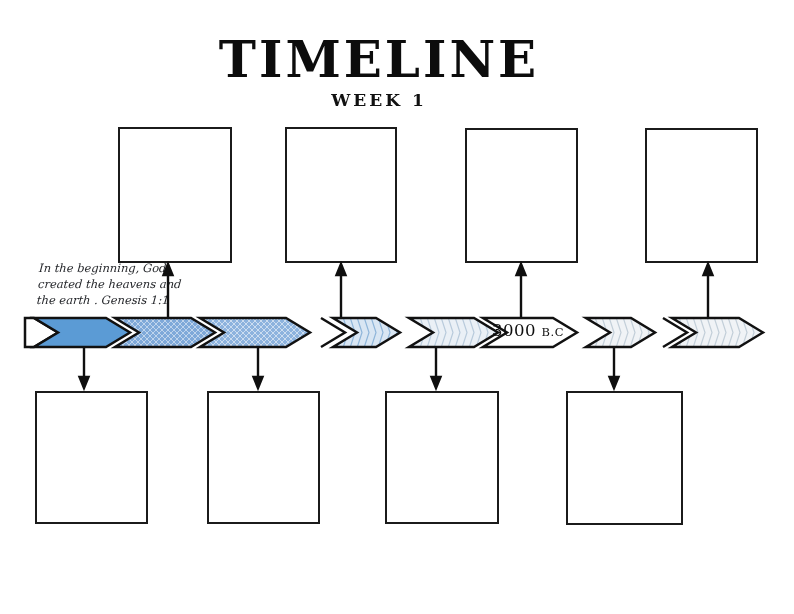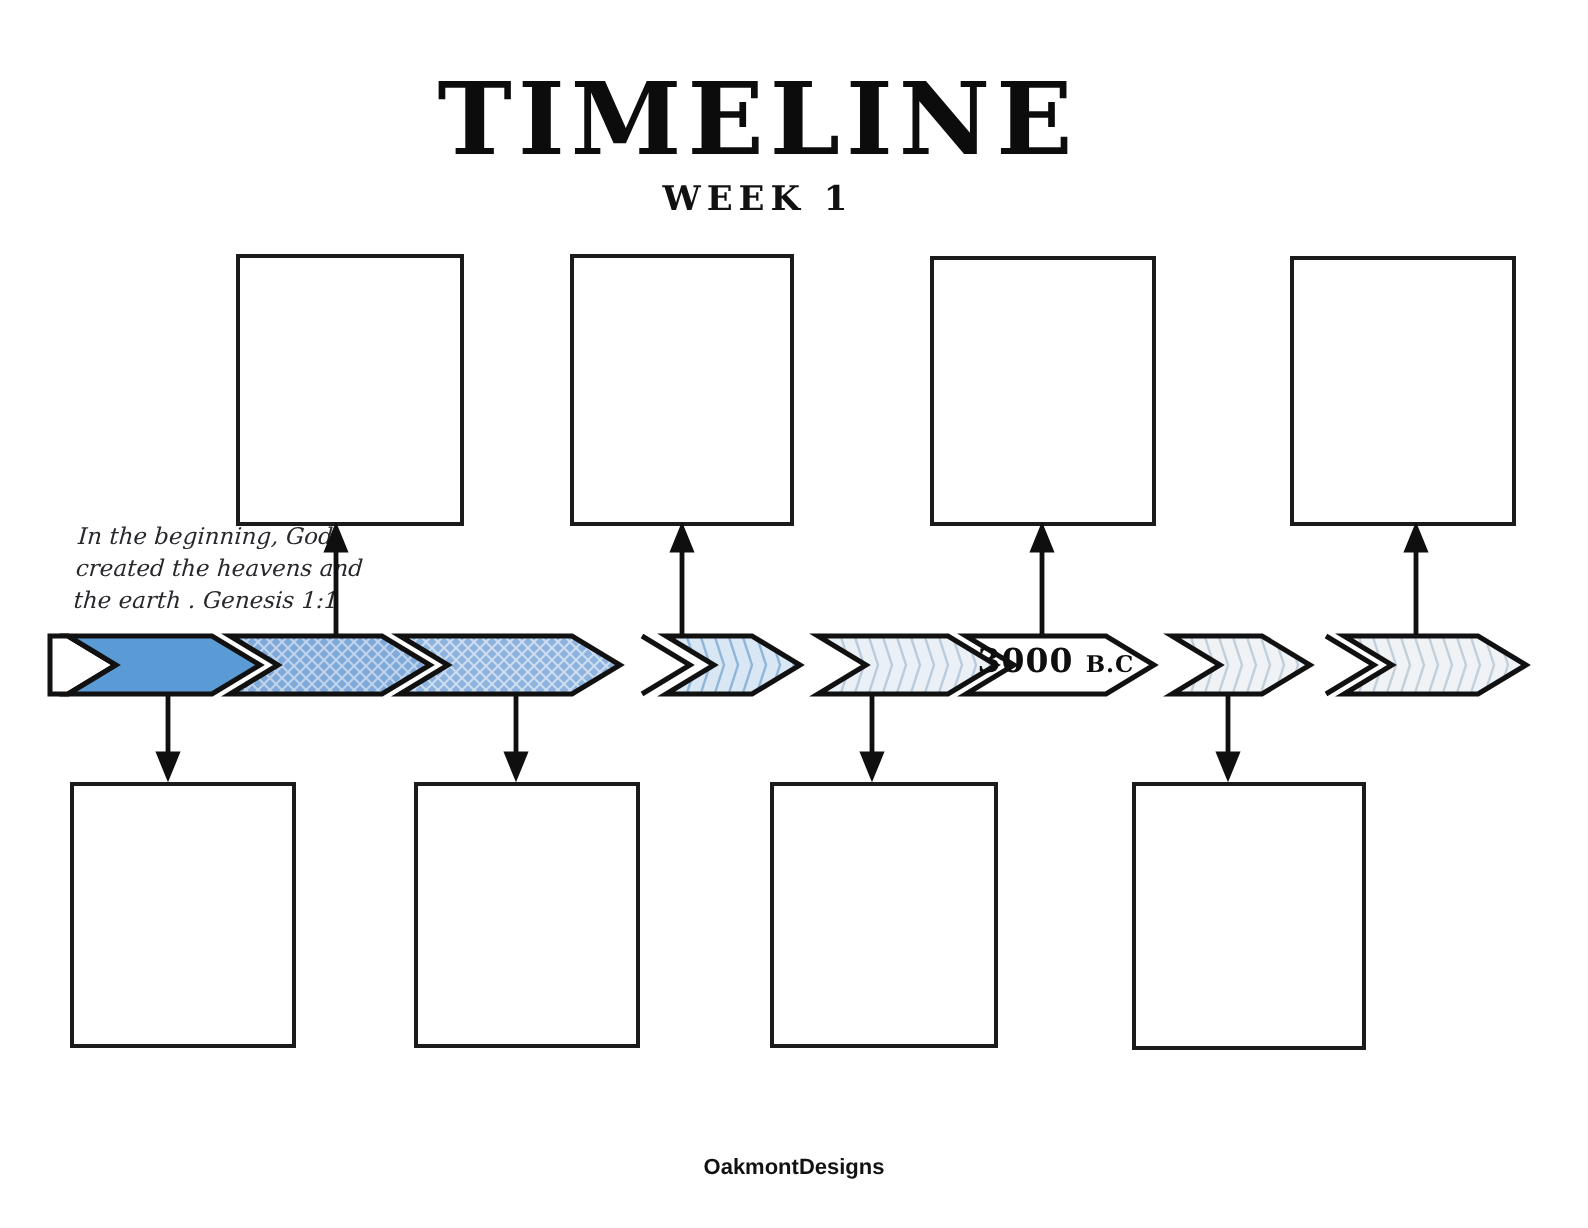--- a/index.html
+++ b/index.html
@@ -62,21 +62,21 @@
   }
 
   
   svg.ribbon{position:absolute;left:0;top:0;}
 
   
   .era-label{
     position:absolute;left:486px;top:321px;width:84px;
     text-align:center;white-space:nowrap;
     font-family:"DejaVu Serif", serif;
-    font-weight:700;color:#0e0e0e;
+    font-weight:400;color:#0e0e0e;
     letter-spacing:0.5px;
   }
   .era-label .year{font-size:16.5px;}
   .era-label .era{font-size:11.5px;}
 
   
   .footer{
     position:absolute;left:0;top:578px;width:794px;
     text-align:center;
     font-family:"Liberation Sans", sans-serif;
@@ -184,15 +184,14 @@
 
       <polygon points="672,318 739,318 763,332.5 739,347 672,347 696,332.5" fill="url(#p7)"></polygon>
     </g>
   </svg>
 
   <div class="era-label">
     <span class="year">3000</span>
     <span class="era">B.C</span>
   </div>
 
-  <div class="footer">OakmontDesigns</div>
 
 </div>
 
 </body></html>

